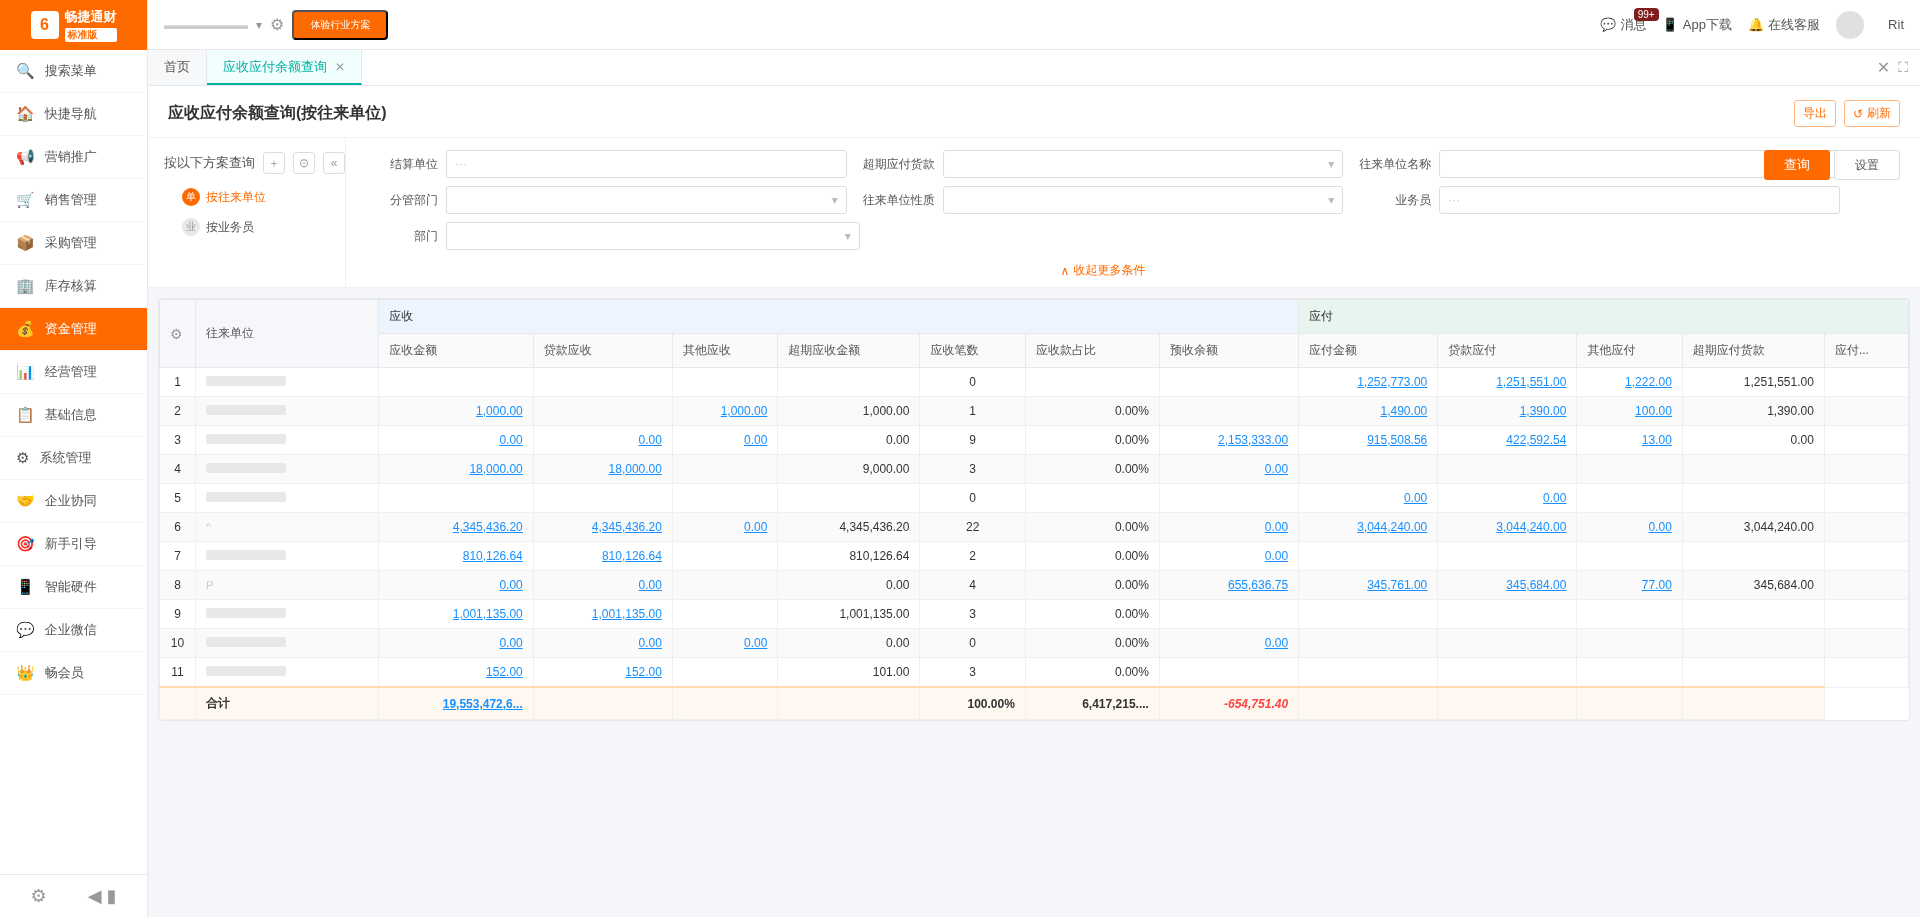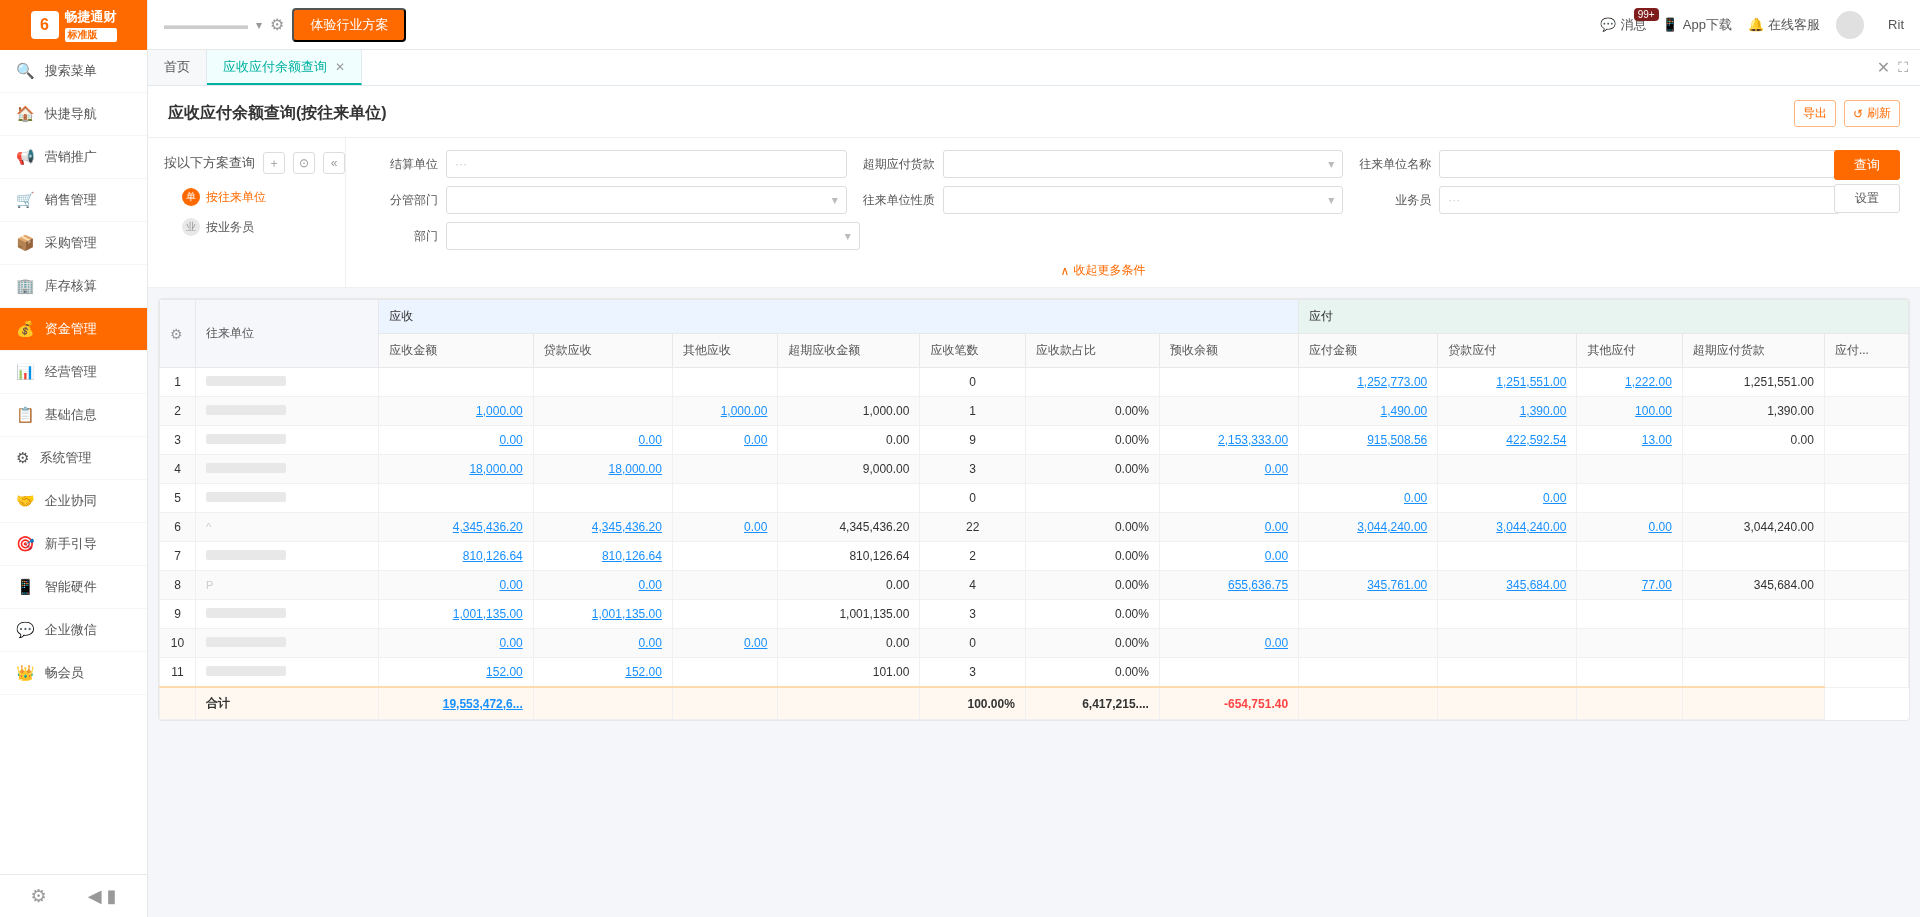--- a/index.html
+++ b/index.html
@@ -36,21 +36,21 @@
     .header {
       position: fixed; left: 148px; top: 0; right: 0; height: 50px;
       background: #fff; border-bottom: 1px solid #e8e8e8; z-index: 99;
       display: flex; align-items: center; padding: 0 16px; justify-content: space-between;
     }
     .header-left { display: flex; align-items: center; gap: 8px; }
     .header-breadcrumb { color: #999; font-size: 12px; display: flex; align-items: center; gap: 4px; }
     .header-gear { color: #999; cursor: pointer; font-size: 16px; }
     .header-promo {
       background: #ff6a00; color: #fff; padding: 6px 16px; border-radius: 4px;
-      font-size: 13px; cursor: pointer; font-weight: 500;
+      font-size: 10px; cursor: pointer; font-weight: 500;
     }
     .header-right { display: flex; align-items: center; gap: 16px; font-size: 13px; color: #555; }
     .header-right .msg-badge {
       position: relative; cursor: pointer;
     }
     .header-right .badge {
       position: absolute; top: -8px; right: -12px;
       background: #7f1d1d; color: #fff; border-radius: 4px; font-size: 10px; padding: 1px 4px;
     }
     .header-right .user-avatar {
@@ -125,21 +125,21 @@
       justify-content: space-between; background: #fff;
     }
     .collapse-row {
       text-align: center; padding: 4px; color: #ff6a00; font-size: 12px;
       cursor: pointer; display: flex; align-items: center; justify-content: center; gap: 4px;
     }
 
     
     .action-area {
       position: absolute; right: 20px; top: 12px;
-      display: flex; flex-direction: column; gap: 4px;
+      display: flex; flex-direction: row; gap: 4px;
     }
     .btn-query {
       background: #ff6a00; color: #fff; border: none; border-radius: 3px;
       padding: 6px 20px; font-size: 13px; cursor: pointer;
     }
     .btn-setting {
       background: #fff; color: #555; border: 1px solid #ddd; border-radius: 3px;
       padding: 5px 20px; font-size: 12px; cursor: pointer; text-align: center;
     }
 
@@ -161,21 +161,21 @@
     }
     td.left { text-align: left; }
     td.center { text-align: center; }
     tr:nth-child(even) { background: #fafafa; }
     .cell-link { color: #1890ff; text-decoration: underline; cursor: pointer; }
     .footer-row { background: #fff8f0 !important; font-weight: bold; }
     .footer-row td { border-top: 2px solid #ffd9b0; }
 
     
     .table-gear { color: #999; cursor: pointer; font-size: 14px; }
-    .negative { color: #ff4444; }
+    .negative { color: #ff4444; font-style: italic; }
   </style>
 </head>
 <body>
 
 <div class="sidebar">
   <div class="sidebar-logo">
     <div class="logo-icon">
       <span>6</span>
     </div>
     <div>

